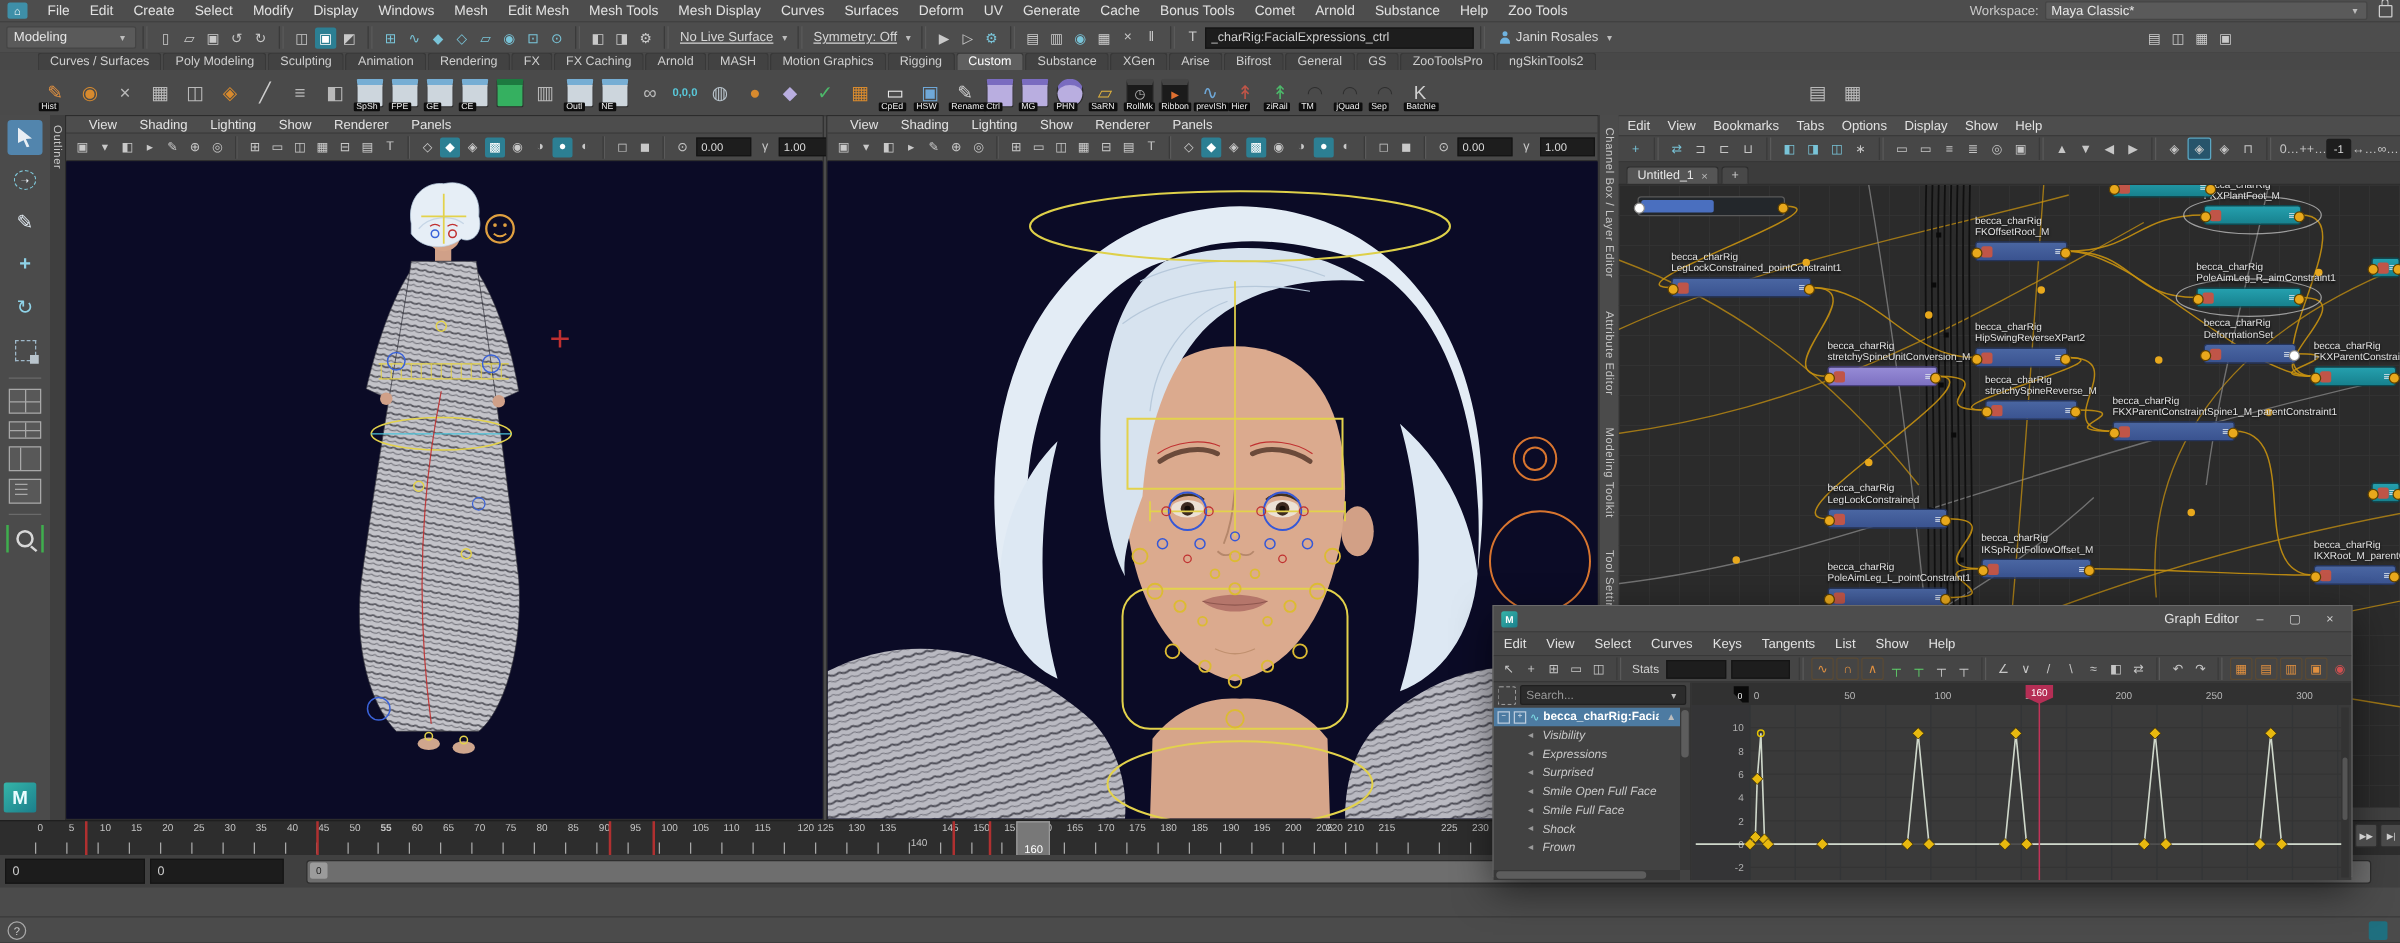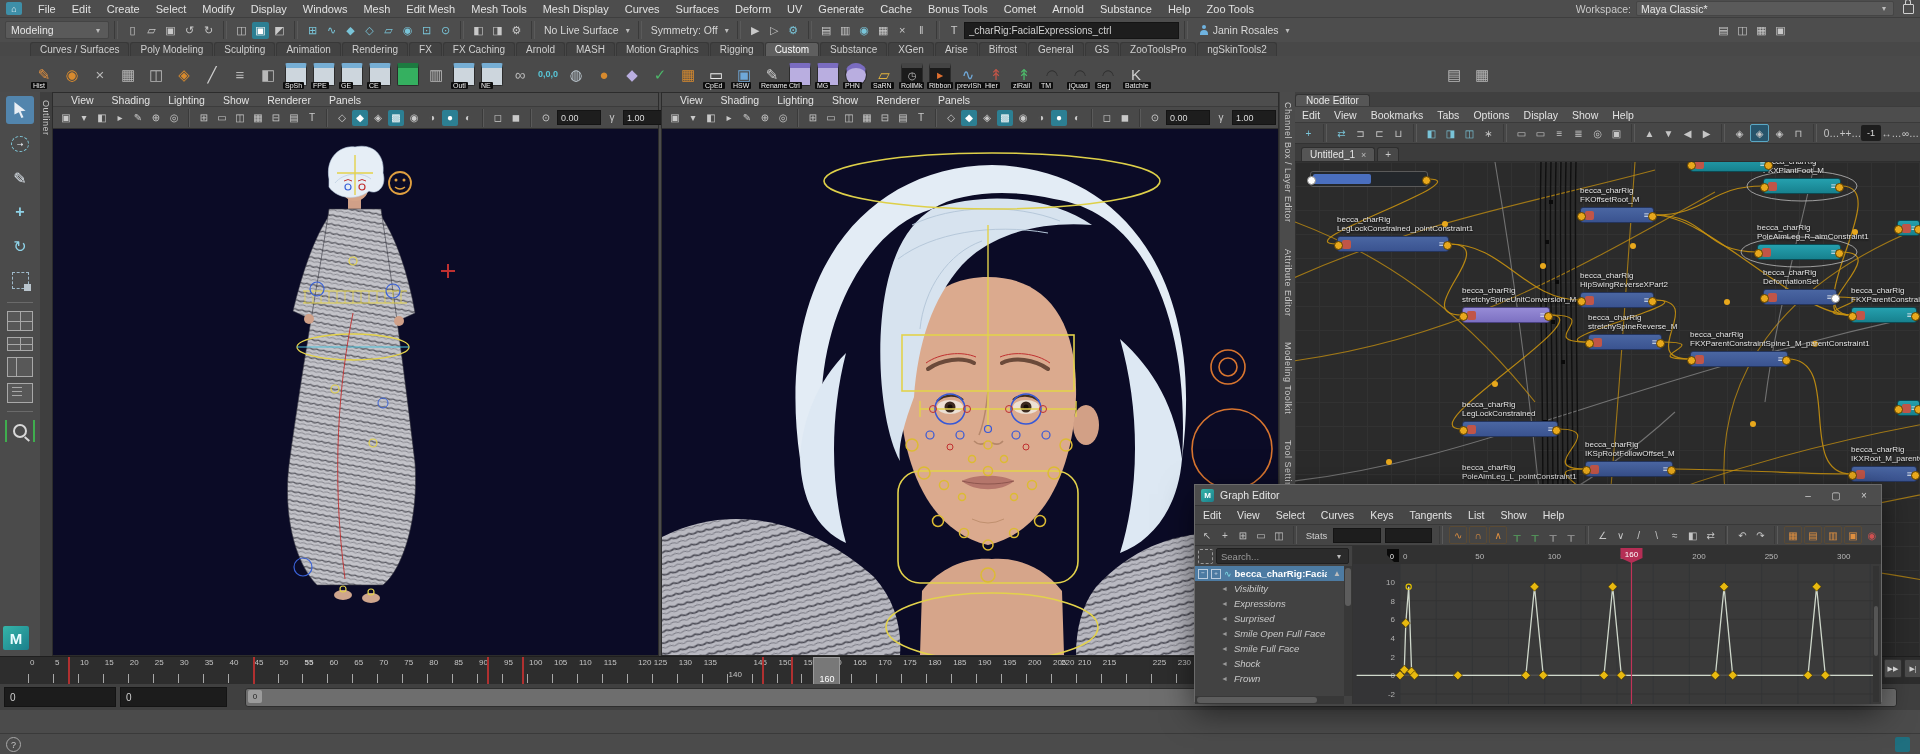--- a/index.html
+++ b/index.html
@@ -16,21 +16,21 @@
   #ws-select{width:248px;height:13px;background:#5a5a5a;border:1px solid #454545;border-radius:2px;font-size:10.5px;color:#e8e8e8;display:flex;align-items:center;padding:0 4px;justify-content:space-between;}
   .lockico{width:9px;height:8px;border:1.5px solid #cfcfcf;border-radius:1px;position:relative;margin-left:4px;}
   .lockico:before{content:"";position:absolute;left:1px;top:-6px;width:4px;height:5px;border:1.5px solid #cfcfcf;border-bottom:none;border-radius:4px 4px 0 0;}
   
   #statusline{top:18px;height:24px;background:#4d4d4d;border-bottom:1px solid #3a3a3a;display:flex;align-items:center;font-size:10.5px;}
   .vsep{width:2px;height:18px;border-left:1px solid #3a3a3a;border-right:1px solid #5a5a5a;margin:0 5px;}
   #mode-select{width:92px;height:16px;margin-left:5px;background:#5a5a5a;border:1px solid #444;border-radius:2px;display:flex;align-items:center;justify-content:space-between;padding:0 5px;color:#e6e6e6;}
   .sic{width:17px;height:17px;display:inline-flex;align-items:center;justify-content:center;color:#c9c9c9;font-size:11px;margin:0 1px;border-radius:2px;}
   .sic.tl{color:#79c4d8;}
   .sic.on{background:#2c7f93;color:#fff;}
-  .sltext{color:#d6d6d6;padding:0 4px;white-space:nowrap;}
+  .sltext{color:#d6d6d6;padding:0 4px;white-space:nowrap;text-decoration:underline;}
   .ddarr{color:#bdbdbd;font-size:8px;padding:0 3px;}
   #sel-field{width:205px;height:15px;background:#1d1d1d;border:1px solid #141414;color:#cfcfcf;font-size:10px;padding:0 4px;font-family:"Liberation Sans",sans-serif;}
   #user-chip{display:flex;align-items:center;gap:4px;padding:0 6px;}
   .person-ico{width:10px;height:10px;position:relative;}
   .person-ico:before{content:"";position:absolute;left:3px;top:0;width:4px;height:4px;border-radius:50%;background:#6fb3e0;}
   .person-ico:after{content:"";position:absolute;left:1px;top:5px;width:8px;height:5px;border-radius:4px 4px 0 0;background:#6fb3e0;}
   #sl-right{margin-left:auto;display:flex;padding-right:130px;}
   
   #shelftabs{top:42px;height:14px;background:#484848;display:flex;align-items:flex-end;font-size:10px;padding-left:30px;}
   .stab{padding:1px 9px;color:#cfcfcf;background:#424242;border:1px solid #383838;border-bottom:none;border-radius:3px 3px 0 0;margin-right:1px;white-space:nowrap;}
@@ -103,21 +103,21 @@
   .nb-slider .fill{position:absolute;left:2px;top:2px;width:58px;height:10px;background:#4a6fbf;border-radius:2px;}
   .nico{width:9px;height:9px;border-radius:2px;background:#c05548;flex:none;}
   .nburger{color:#dfe6ee;font-size:9px;flex:none;}
   .np{position:absolute;width:7px;height:7px;border-radius:50%;background:#e8a81c;border:1px solid #5e4100;top:3.5px;}
   .np.l{left:-4px;} .np.r{right:-4px;} .np.w{background:#fff;border-color:#888;}
   .nlabel{position:absolute;color:#e4e4e4;font-size:8px;line-height:9px;white-space:nowrap;text-shadow:0 1px 2px #000;}
   
   #graph-editor{left:1194px;top:484px;width:686px;height:216px;background:#444;border:1px solid #6a6a6a;box-shadow:0 10px 30px rgba(0,0,0,.55);z-index:40;}
   #ge-titlebar{height:20px;background:#4d4d4d;border-bottom:1px solid #383838;display:flex;align-items:center;padding:0 6px;gap:6px;}
   #ge-mayaico{width:13px;height:13px;background:linear-gradient(140deg,#35b5a9,#1b7f8c);border-radius:2px;color:#fff;font-size:8px;font-weight:bold;display:flex;align-items:center;justify-content:center;}
-  #ge-title{font-size:10.5px;color:#e4e4e4;flex:1;}
+  #ge-title{font-size:10.5px;color:#e4e4e4;flex:1;text-align:right;}
   .wbtn{width:22px;height:14px;display:flex;align-items:center;justify-content:center;color:#cfcfcf;font-size:10px;}
   #ge-menus{height:18px;display:flex;align-items:center;font-size:10.5px;background:#474747;border-bottom:1px solid #383838;}
   #ge-menus .mitem{padding:0 8px;}
   #ge-toolbar{height:20px;background:#454545;border-bottom:1px solid #333;display:flex;align-items:center;padding-left:3px;}
   .gti{width:16px;height:16px;display:inline-flex;align-items:center;justify-content:center;font-size:10px;color:#c6c6c6;margin:0 1px;flex:none;}
   .gti.o{color:#e09040;border:1px solid #5a4a34;border-radius:2px;}
   .gti.g{color:#5fd06a;}
   .gti.r{color:#d05050;}
   .gstats{font-size:9.5px;color:#cfcfcf;padding:0 4px;}
   .gfield{width:56px;height:13px;background:#1d1d1d;border:1px solid #141414;margin:0 2px;}
@@ -728,23 +728,20 @@
     </div>
 
     <div id="side-tabs" class="abs">
         <div class="vtext">Channel Box / Layer Editor</div>
         <div class="vtext">Attribute Editor</div>
         <div class="vtext">Modeling Toolkit</div>
         <div class="vtext">Tool Settings</div>
       </div>
 
     <div id="node-editor" class="abs">
-      <div id="ne-tabhead">
-        <span id="ne-title">Node Editor</span>
-      </div>
       <div id="ne-menus">
           <div class="mitem">Edit</div>
           <div class="mitem">View</div>
           <div class="mitem">Bookmarks</div>
           <div class="mitem">Tabs</div>
           <div class="mitem">Options</div>
           <div class="mitem">Display</div>
           <div class="mitem">Show</div>
           <div class="mitem">Help</div>
         </div>

